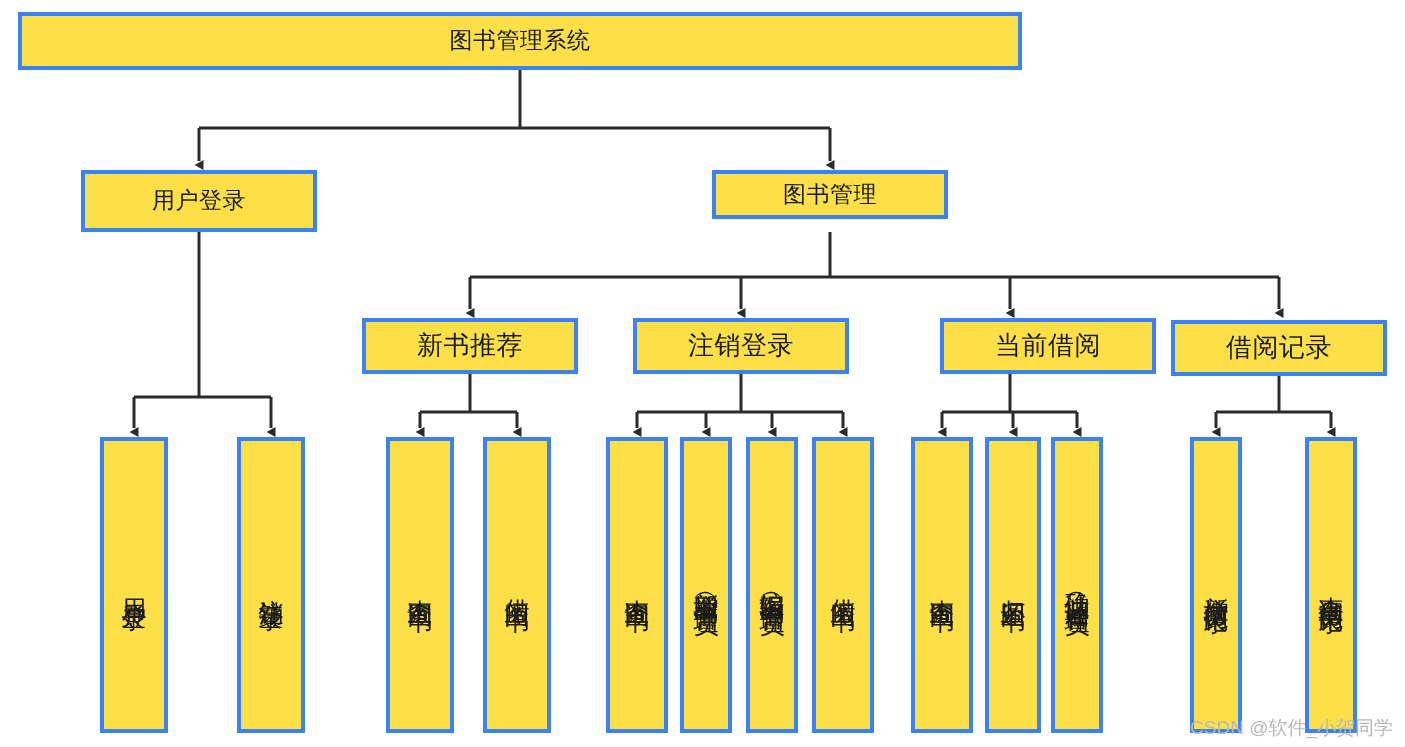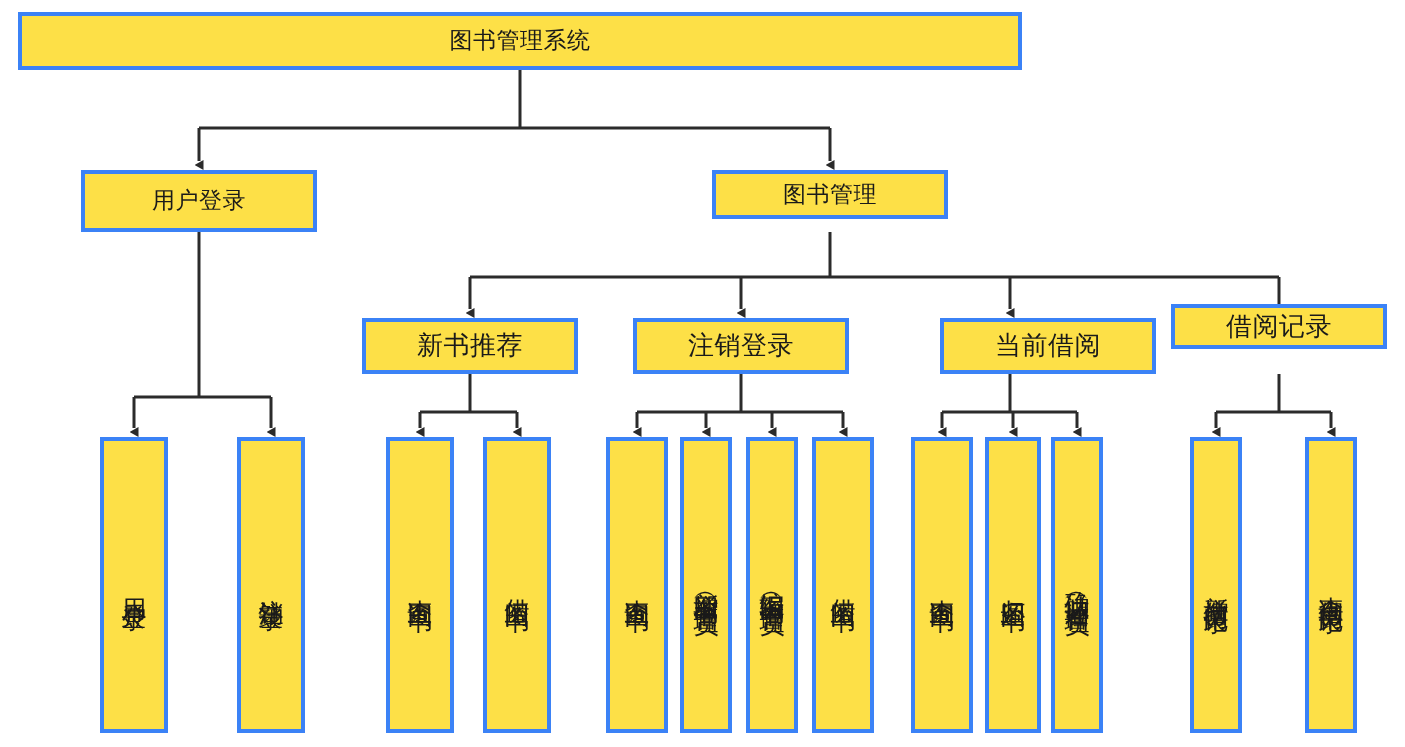--- a/index.html
+++ b/index.html
@@ -113,21 +113,21 @@
       </div>
       <div class="node-box level3 horizontal" style="left: 362px; top: 318px; width: 216px; height: 56px;">
         <span class="node-label">新书推荐</span>
       </div>
       <div class="node-box level3 horizontal" style="left: 633px; top: 318px; width: 216px; height: 56px;">
         <span class="node-label">注销登录</span>
       </div>
       <div class="node-box level3 horizontal" style="left: 940px; top: 318px; width: 216px; height: 56px;">
         <span class="node-label">当前借阅</span>
       </div>
-      <div class="node-box level3 horizontal" style="left: 1171px; top: 304px; width: 216px; height: 45px; align-items: center;">
+      <div class="node-box level3 horizontal" style="left: 1171px; top: 320px; width: 216px; height: 56px; align-items: center;">
         <span class="node-label">借阅记录</span>
       </div>
       <div class="node-box leaf vertical" style="left: 100px; top: 437px; width: 68px; height: 296px;">
         <span class="node-label">用户登录</span>
       </div>
       <div class="node-box leaf vertical" style="left: 237px; top: 437px; width: 68px; height: 296px;">
         <span class="node-label">注销登录</span>
       </div>
       <div class="node-box leaf vertical" style="left: 386px; top: 437px; width: 68px; height: 296px;">
         <span class="node-label">查询图书</span>
@@ -157,13 +157,14 @@
         <span class="node-label">确认归还（管理员）</span>
       </div>
       <div class="node-box leaf vertical" style="left: 1190px; top: 437px; width: 52px; height: 296px;">
         <span class="node-label">新增借阅记录</span>
       </div>
       <div class="node-box leaf vertical" style="left: 1305px; top: 437px; width: 52px; height: 296px;">
         <span class="node-label">查询借阅记录</span>
       </div>
     </div>
 
+  <div id="watermark">CSDN @软件_小贺同学</div>
 </div>
 
 </body></html>

